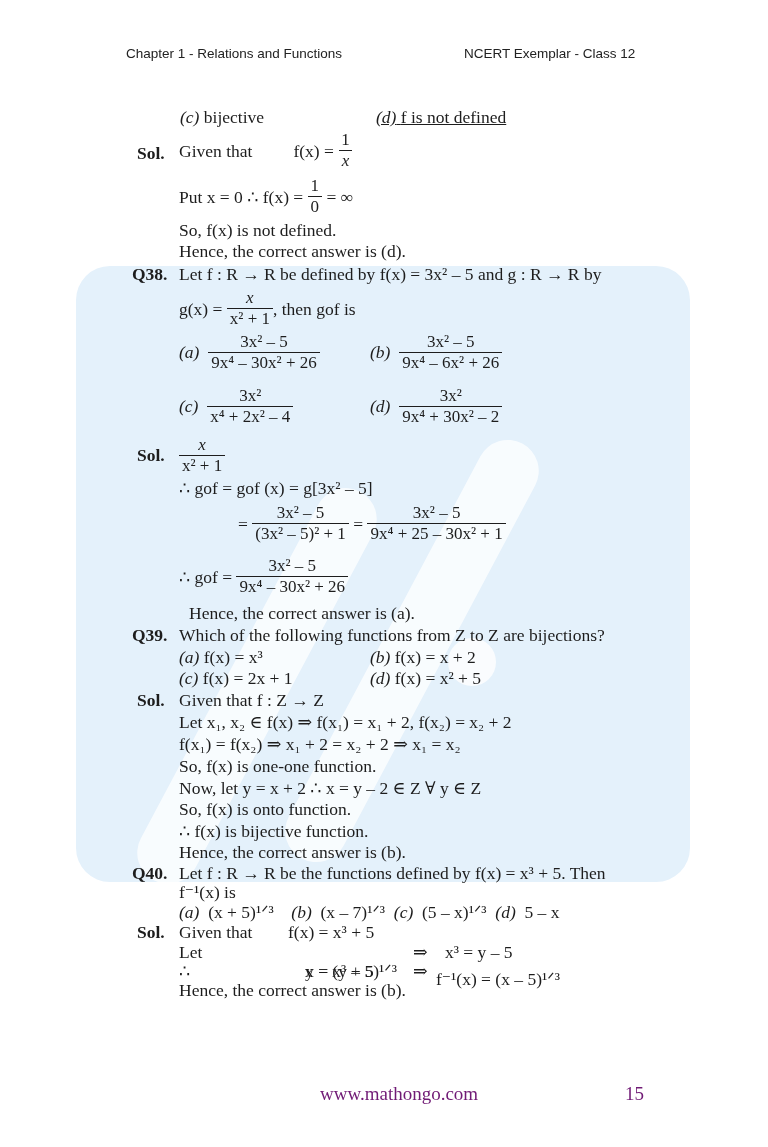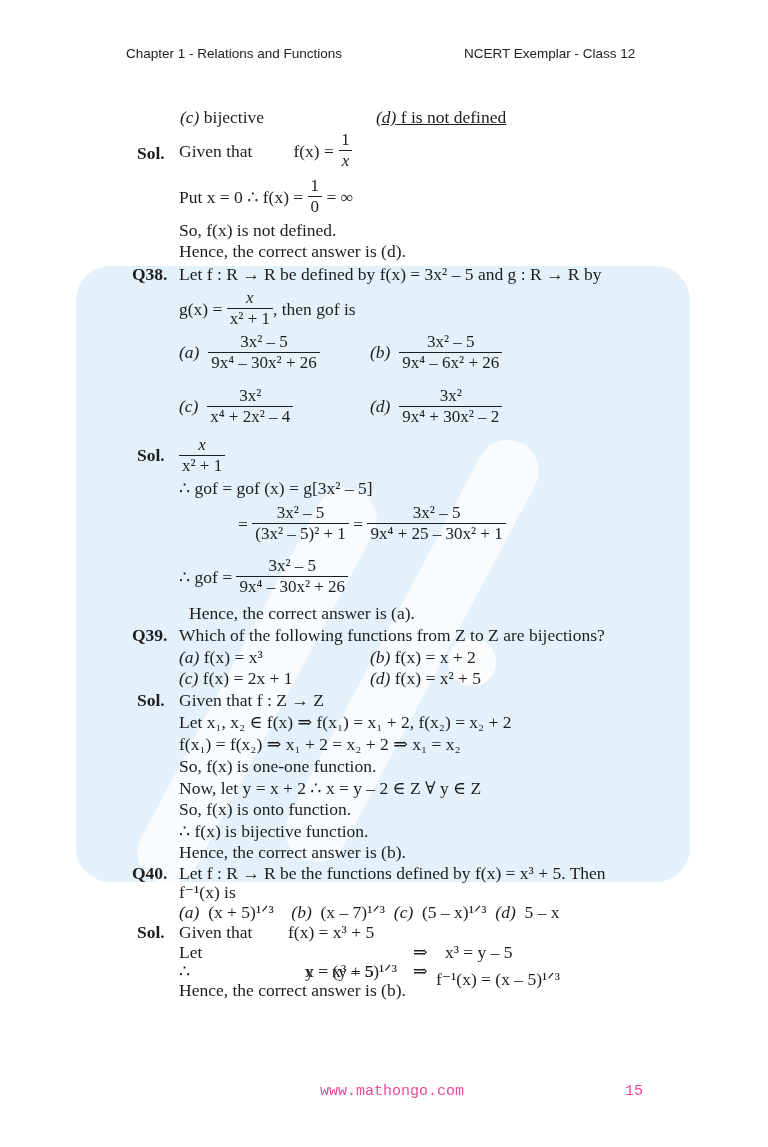--- a/index.html
+++ b/index.html
@@ -1,21 +1,21 @@
 <!DOCTYPE html>
 <html><head>
 <meta charset="utf-8">
 <style>
   html, body { margin: 0; padding: 0; background: #ffffff; }
   body { width: 768px; height: 1147px; position: relative; overflow: hidden;
          font-family: "Liberation Serif", "DejaVu Serif", serif; color: #1d1d1d; }
   .hdr { position: absolute; top: 46px; font-family: "Liberation Sans", "DejaVu Sans", sans-serif;
          font-size: 13.5px; color: #222; }
-  .ftr { position: absolute; top: 1083px; font-family: Liberation Mono, monospace;
-         font-size: 15px; color: #ec4899; }
+  .ftr { position: absolute; top: 1083px; font-family: Liberation Serif, serif;
+         font-size: 19px; color: #701a75; }
   .bluebox { position: absolute; left: 76px; top: 266px; width: 614px; height: 616px;
              background: #e4f1fb; border-radius: 34px; }
   .stripe { position: absolute; background: #ffffff; border-radius: 40px; opacity: 0.75; }
   .dot { position: absolute; background: #ffffff; border-radius: 50%; opacity: 0.8; }
   .ln { position: absolute; font-size: 17.5px; line-height: 20px; white-space: nowrap; }
   .lbl { position: absolute; font-size: 17.5px; font-weight: bold; line-height: 20px; }
   i { font-style: italic; }
   .frac { display: inline-flex; flex-direction: column; align-items: center; vertical-align: middle;
           font-size: 17px; line-height: 20px; }
   .frac .num { padding: 0 3px; }

